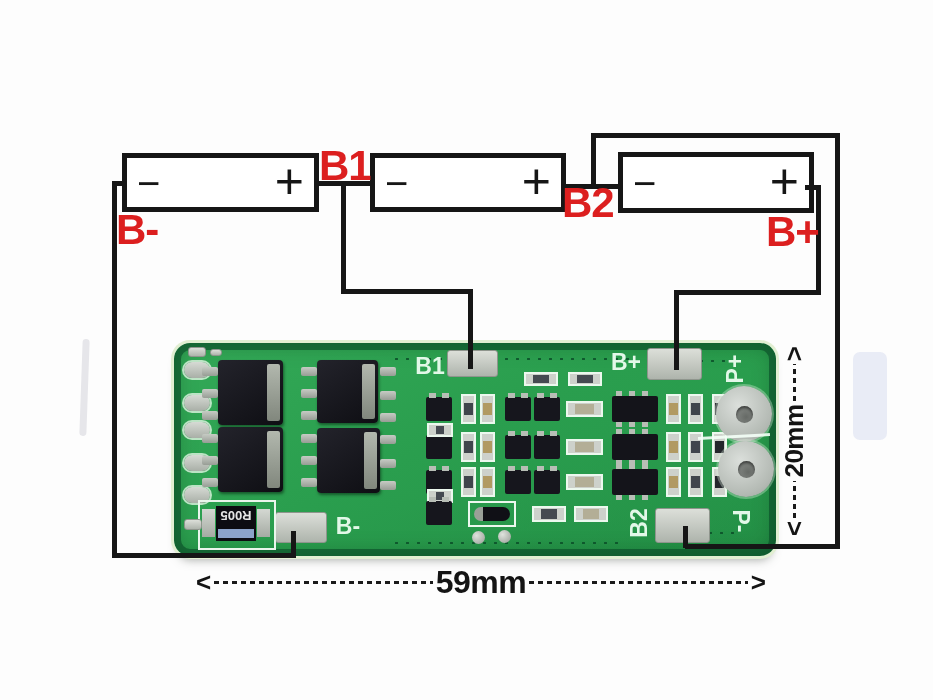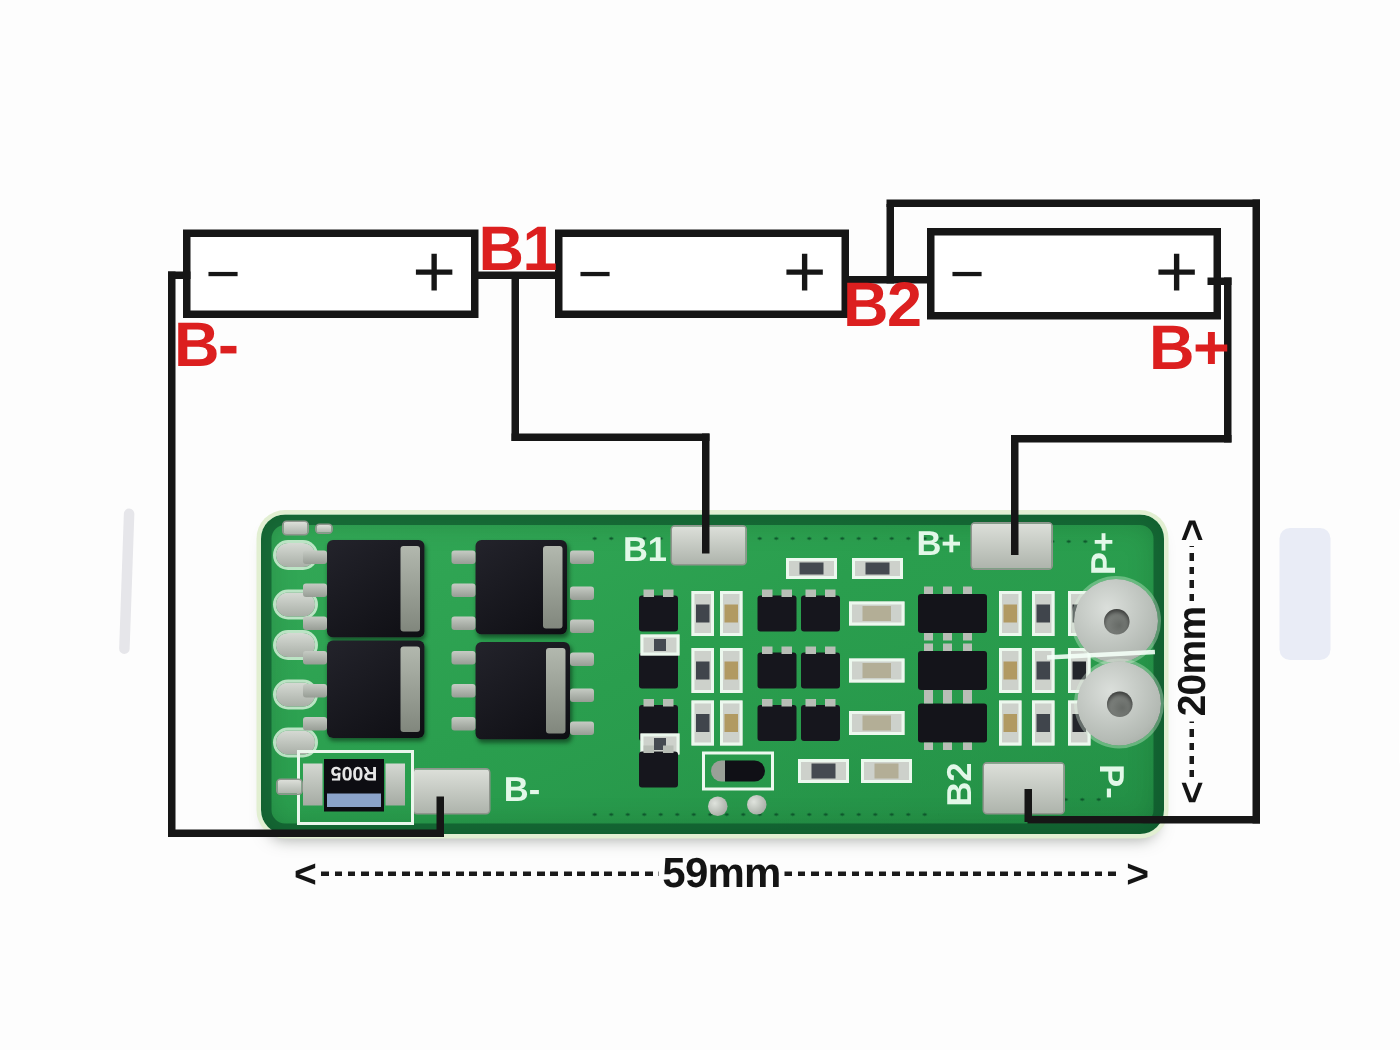--- a/index.html
+++ b/index.html
@@ -67,21 +67,21 @@
   .shunt{position:absolute;left:24px;top:157px;width:74px;height:46px;border:2px solid #eaf6ec;z-index:3;}
   .shunt .capL{position:absolute;left:2px;top:7px;width:13px;height:28px;background:linear-gradient(#d4d8d2,#a5aba3);}
   .shunt .capR{position:absolute;left:57px;top:7px;width:13px;height:28px;background:linear-gradient(#d4d8d2,#a5aba3);}
   .shunt .body{position:absolute;left:16px;top:4px;width:40px;height:35px;background:#0d0d12;}
   .shunt .code{position:absolute;left:0;right:0;top:2px;text-align:center;color:#e6e6e6;font-size:13px;font-weight:700;transform:rotate(180deg);}
   .shunt .stripe{position:absolute;left:2px;right:2px;bottom:3px;height:9px;background:#8ba3c9;}
   
   .dim{position:absolute;display:flex;align-items:center;color:#141414;z-index:7;}
   .dim .arrow{font-size:26px;font-weight:700;line-height:1;}
   .dim .dash{flex:1;height:3px;margin:0 3px;background:repeating-linear-gradient(90deg,#1a1a1a 0 5px,transparent 5px 9px);}
-  .dim .lab{font-size:28px;font-weight:700;letter-spacing:-.5px;white-space:nowrap;}
+  .dim .lab{font-size:32px;font-weight:700;letter-spacing:-.5px;white-space:nowrap;}
 </style>
 </head>
 <body>
 
 <div class="stage">
 
   <div class="wm-left"></div>
   <div class="wm-right"></div>
 
   <div>

